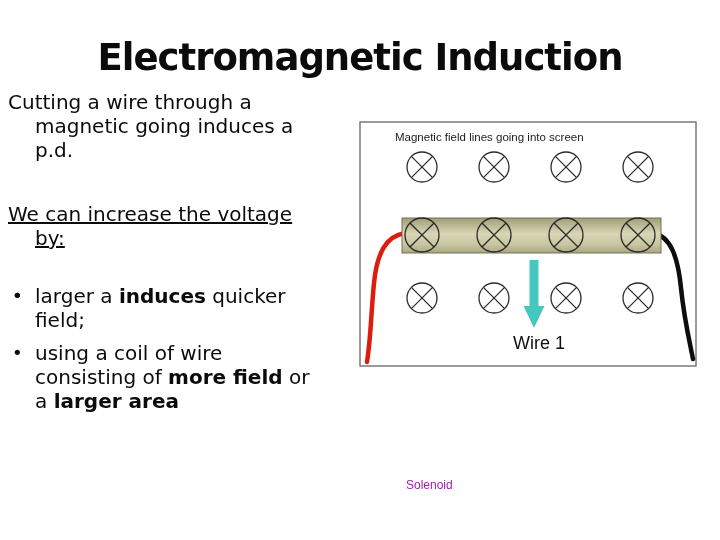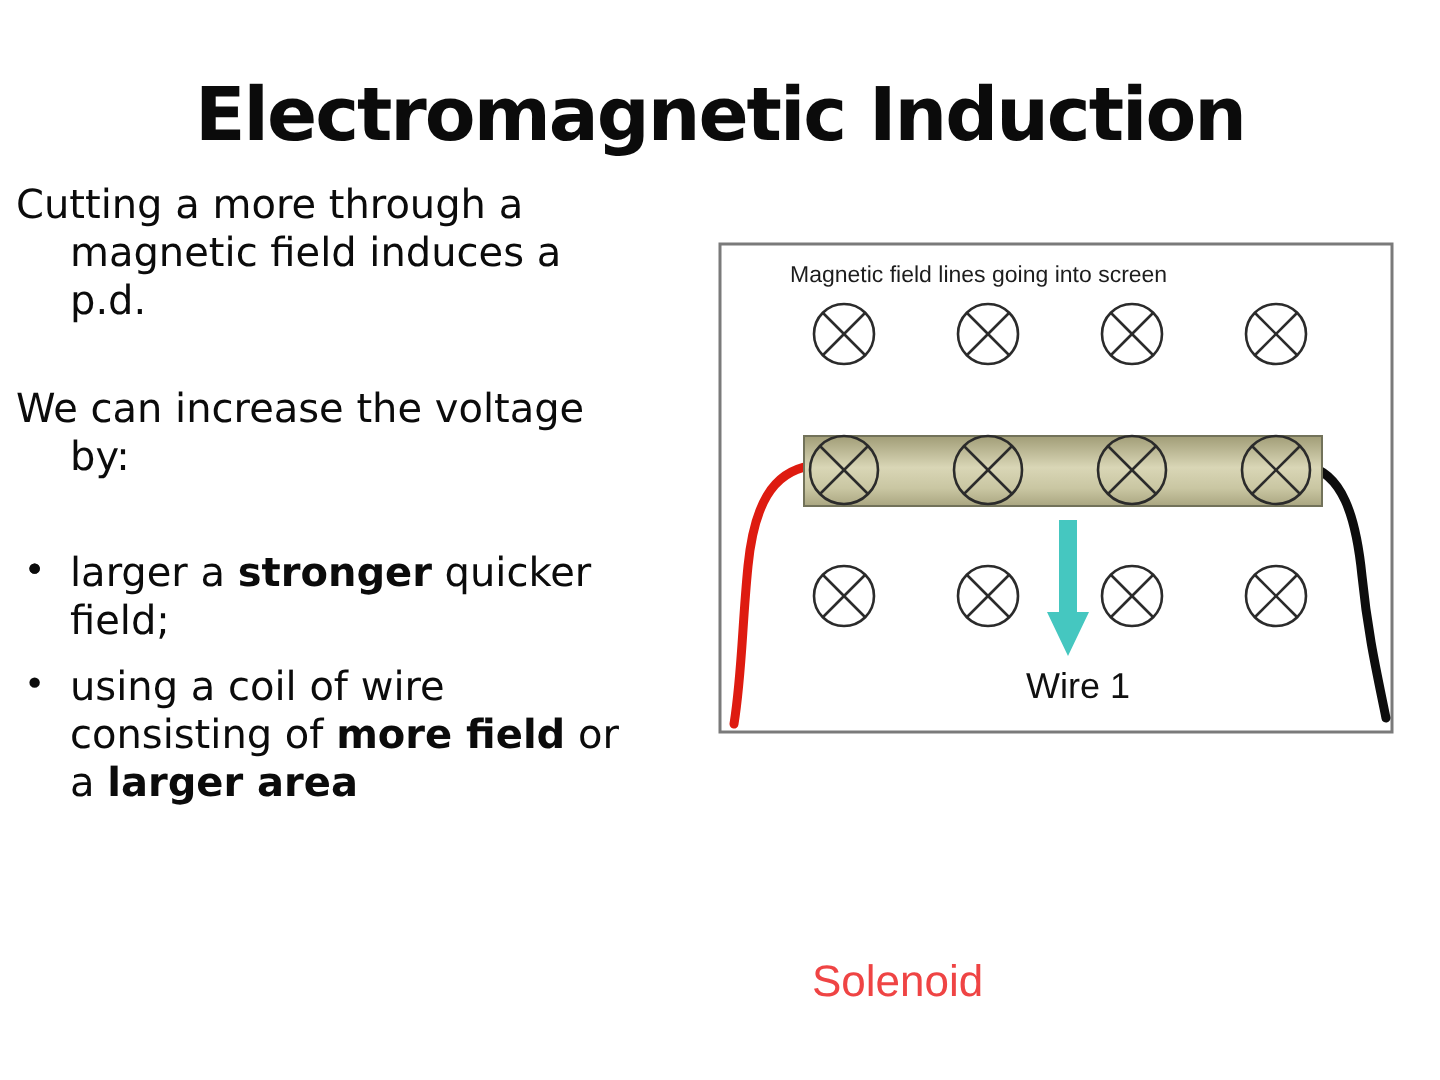--- a/index.html
+++ b/index.html
@@ -21,61 +21,61 @@
     letter-spacing:-1px;
     white-space:nowrap;
   }
 
   
   .textcol{
     position:absolute;left:8px;top:90px;width:312px;
     font-size:20px;line-height:24px;
   }
   .hang{margin:0;padding-left:27px;text-indent:-27px;}
-  .gap30{margin-top:30px;}
+  .gap30{margin-top:40px;text-decoration:underline;}
   ul.bullets{list-style:none;margin:34px 0 0 0;padding:0;}
   ul.bullets li{
     position:relative;
     padding-left:27px;
     margin:0 0 9px 0;
   }
   ul.bullets li .dot{
     position:absolute;left:4px;top:0;
     font-size:18px;
   }
   .b{font-weight:bold;}
 
   
   .diagram{position:absolute;left:359px;top:121px;}
   .caption-font{font-family:"Liberation Sans",sans-serif;}
 
   
   .solenoid{
     position:absolute;left:406px;top:478px;
     font-family:"Liberation Sans",sans-serif;
-    font-size:22px;color:#ef4444;
+    font-size:12px;color:#a21caf;
   }
 </style>
 </head>
 <body>
 
 <div class="slide">
 
   <div class="title">Electromagnetic Induction</div>
 
   <div class="textcol">
-    <p class="hang">Cutting a more through a magnetic field induces a p.d.</p>
+    <p class="hang">Cutting a wire through a magnetic going induces a p.d.</p>
     <p class="hang gap30">We can increase the voltage by:</p>
     <ul class="bullets">
       <li>
         <span class="dot">•</span>
       </li>
       <li>
         <span class="dot">•</span>
-        <span><span>larger a </span><span class="b">stronger</span><span> quicker field;</span></span>
+        <span><span>larger a </span><span class="b">induces</span><span> quicker field;</span></span>
       </li>
       <li>
         <span class="dot">•</span>
         <span><span>using a coil of wire consisting of </span><span class="b">more field</span><span> or a </span><span class="b">larger area</span></span>
       </li>
     </ul>
   </div>
 
   <svg class="diagram" width="338" height="246" viewBox="0 0 338 246" xmlns="http://www.w3.org/2000/svg">
     <defs>

